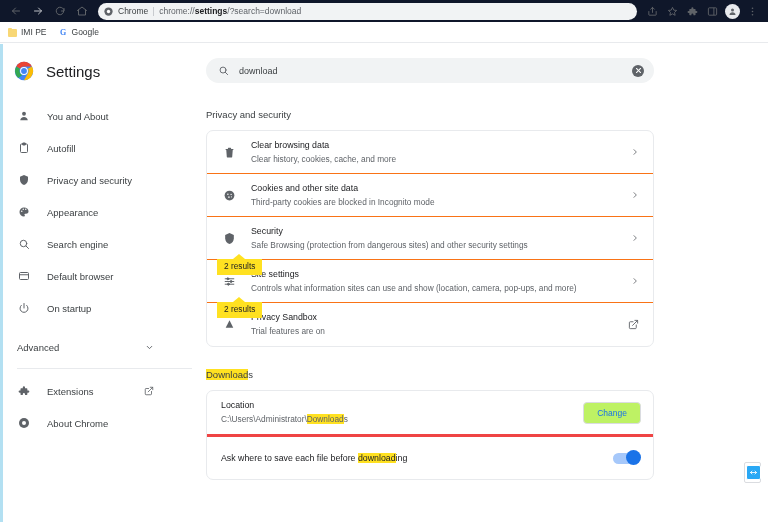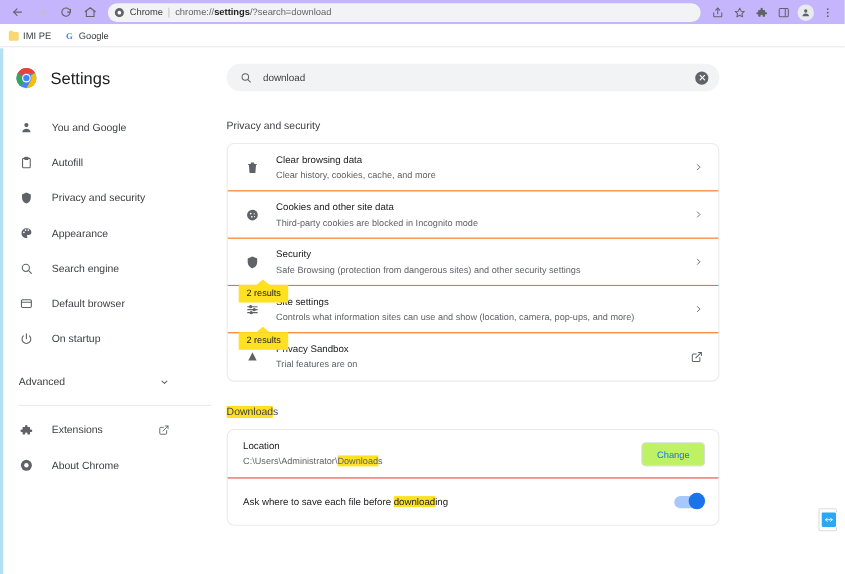--- a/index.html
+++ b/index.html
@@ -7,21 +7,21 @@
     width: 768px; height: 522px;
     font-family: "Liberation Sans", sans-serif;
     background: #ffffff;
     overflow: hidden;
   }
   body { position: relative; }
 
   
   .browser-top {
     height: 22px;
-    background: #c4b5fd;
+    background: #0f172a;
     display: flex;
     align-items: center;
     padding: 0 6px;
     gap: 2px;
   }
   .nav-btn {
     width: 20px; height: 20px;
     display: flex; align-items: center; justify-content: center;
     color: #5f6368;
     border-radius: 50%;
@@ -263,21 +263,21 @@
 
   .downloads-label {
     font-size: 9.5px; color: #3c4043;
     margin: 22px 0 10px 0;
     display: inline-block;
   }
   .loc-row {
     display: flex; align-items: center;
     min-height: 44px;
     padding: 8px 12px 8px 14px;
-    border-bottom: 1px solid #ef4444;
+    border-bottom: 3px solid #ef4444;
   }
   .loc-text { flex: 1; }
   .loc-title { font-size: 8.8px; color: #202124; line-height: 13px; }
   .loc-path { font-size: 8.3px; color: #5f6368; line-height: 13px; margin-top: 1px; }
   .change-btn {
     border: 1px solid #dadce0;
     border-radius: 4px;
     color: #1a73e8;
     font-size: 8.5px;
     padding: 5px 13px;
@@ -443,21 +443,21 @@
     </div>
 
     <div class="nav-list">
       <div class="nav-item">
         <span class="ico">
           <svg width="12" height="12" viewBox="0 0 24 24" fill="currentColor">
               <circle cx="12" cy="7.5" r="3.8"></circle>
               <path d="M4.5 20.5c0-4 3.4-6.5 7.5-6.5s7.5 2.5 7.5 6.5z"></path>
             </svg>
         </span>
-        <span class="lbl">You and Google</span>
+        <span class="lbl">You and About</span>
       </div>
       <div class="nav-item">
         <span class="ico">
           <svg width="12" height="12" viewBox="0 0 24 24" fill="none" stroke="currentColor" stroke-width="2">
               <rect x="5" y="4" width="14" height="17" rx="2"></rect>
               <rect x="9" y="2" width="6" height="4" rx="1" fill="currentColor"></rect>
             </svg>
         </span>
         <span class="lbl">Autofill</span>
       </div>

